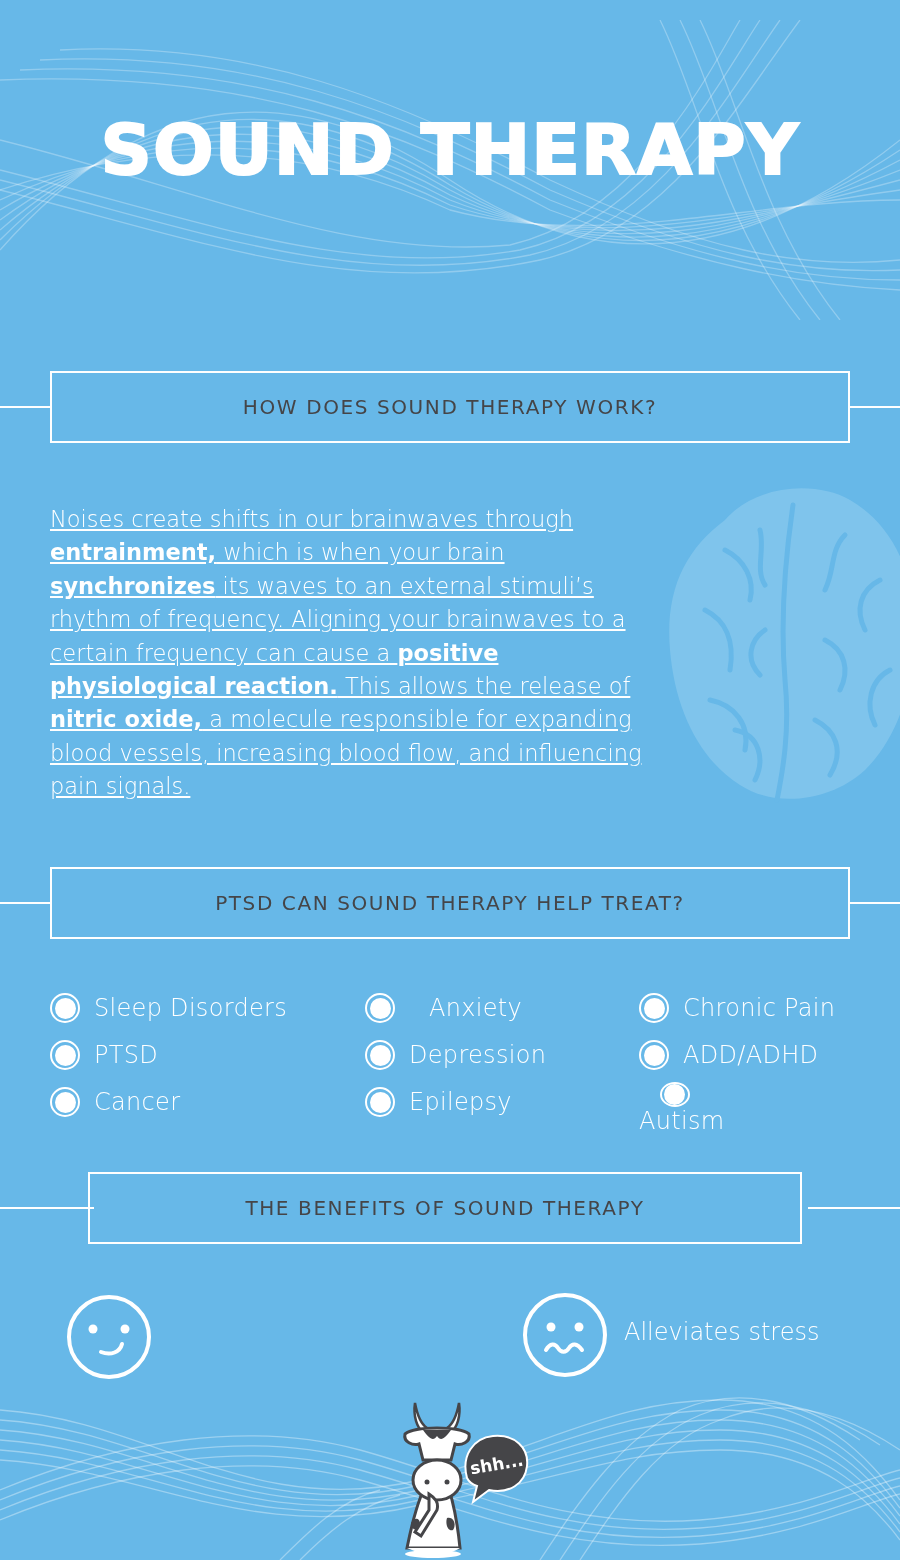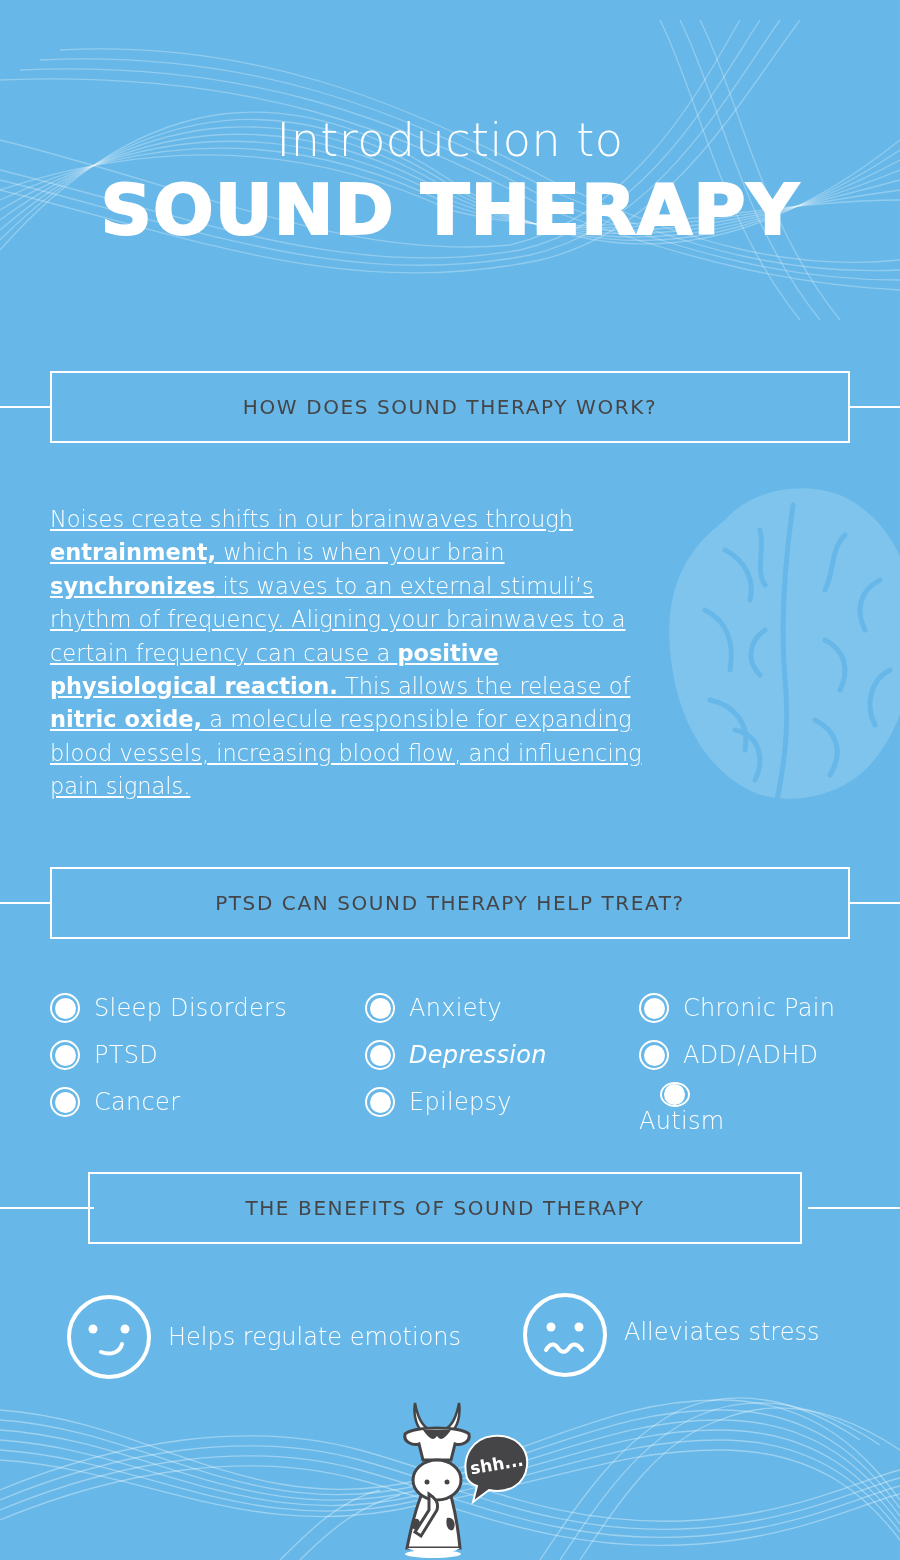--- a/index.html
+++ b/index.html
@@ -113,21 +113,20 @@
     <path d="M0,160 C200,210 350,270 530,235 C660,205 730,70 780,0"></path>
     <path d="M0,170 C200,220 350,280 540,240 C670,210 740,80 800,0"></path>
     <path d="M0,120 C200,170 350,240 510,225 C640,195 710,50 740,0"></path>
     <path d="M660,0 C700,80 720,200 800,300"></path>
     <path d="M680,0 C720,80 740,200 820,300"></path>
     <path d="M700,0 C740,80 760,200 840,300"></path>
   </g>
 </svg>
 
 <div class="hero">
-  <div class="hero-sub">Introduction to</div>
   <div class="hero-title">SOUND THERAPY</div>
 </div>
 
 <div class="section-head" style="top:371px;">
   <div class="rule" style="left:0;width:50px;"></div>
   <div class="box" style="left:50px;width:800px;">
     <span class="label">HOW DOES SOUND THERAPY WORK?</span>
   </div>
   <div class="rule" style="left:850px;width:50px;"></div>
 </div>
@@ -164,39 +163,39 @@
   <div class="rule" style="left:850px;width:50px;"></div>
 </div>
 
 <div class="conditions">
   <div class="cond" style="left:0;top:0;">
     <div class="radio">
         <span></span>
       </div>
     <span class="txt">Sleep Disorders</span>
   </div>
-  <div class="cond" style="left:315px;top:0;">
+  <div class="cond" style="left:315px;top:0;gap:20px;">
     <div class="radio">
         <span></span>
       </div>
     <span class="txt">Anxiety</span>
   </div>
   <div class="cond" style="left:589px;top:0;">
     <div class="radio">
         <span></span>
       </div>
     <span class="txt">Chronic Pain</span>
   </div>
   <div class="cond" style="left:0;top:47px;">
     <div class="radio">
         <span></span>
       </div>
     <span class="txt">PTSD</span>
   </div>
-  <div class="cond" style="left:315px;top:47px;font-style:italic;">
+  <div class="cond" style="left:315px;top:47px;">
     <div class="radio">
         <span></span>
       </div>
     <span class="txt">Depression</span>
   </div>
   <div class="cond" style="left:589px;top:47px;">
     <div class="radio">
         <span></span>
       </div>
     <span class="txt">ADD/ADHD</span>
@@ -229,21 +228,20 @@
   <div class="rule" style="left:808px;width:92px;"></div>
 </div>
 
 <div class="benefit" style="left:66px;top:1294px;">
   <svg width="86" height="86" viewBox="0 0 86 86">
     <ellipse cx="43" cy="43" rx="40" ry="40" fill="none" stroke="#ffffff" stroke-width="4"></ellipse>
     <circle cx="27" cy="35" r="4.5" fill="#ffffff"></circle>
     <circle cx="59" cy="35" r="4.5" fill="#ffffff"></circle>
     <path d="M35,58 C45,62 54,58 56,50" fill="none" stroke="#ffffff" stroke-width="4" stroke-linecap="round"></path>
   </svg>
-  <span class="txt">Helps regulate emotions</span>
 </div>
 
 <div class="benefit" style="left:522px;top:1292px;">
   <svg width="86" height="86" viewBox="0 0 86 86">
     <ellipse cx="43" cy="43" rx="40" ry="40" fill="none" stroke="#ffffff" stroke-width="4"></ellipse>
     <circle cx="29" cy="35" r="4.5" fill="#ffffff"></circle>
     <circle cx="57" cy="35" r="4.5" fill="#ffffff"></circle>
     <path d="M24,58 C28,51 33,51 36,56 C39,61 44,61 47,56 C50,51 55,51 60,58" fill="none" stroke="#ffffff" stroke-width="4" stroke-linecap="round"></path>
   </svg>
   <span class="txt" style="margin-top:-6px;">Alleviates stress</span>

